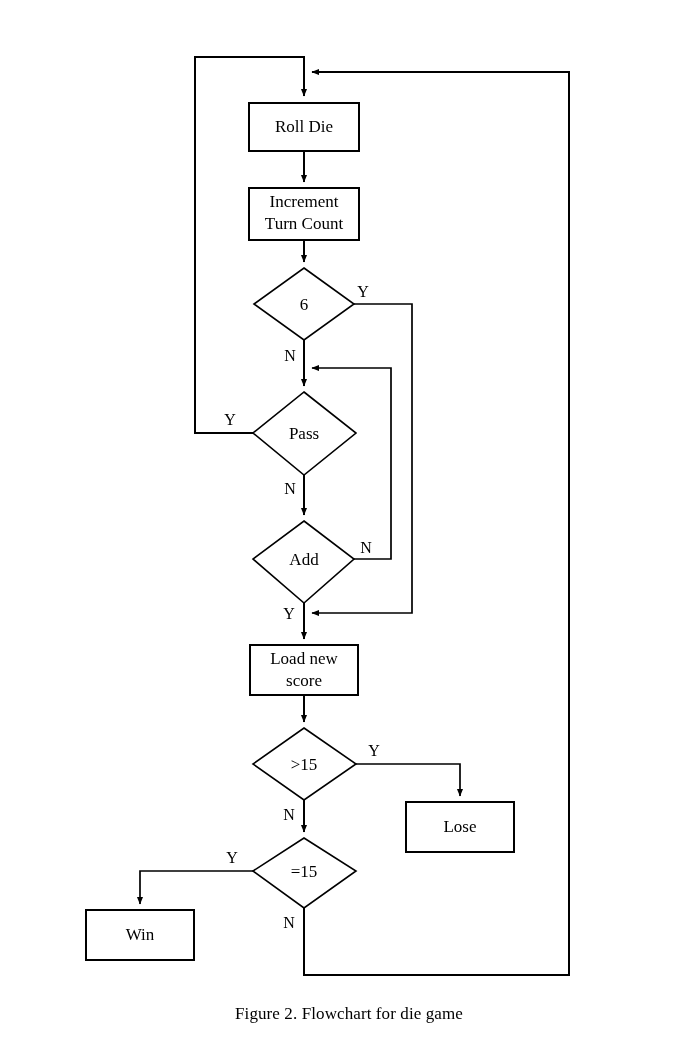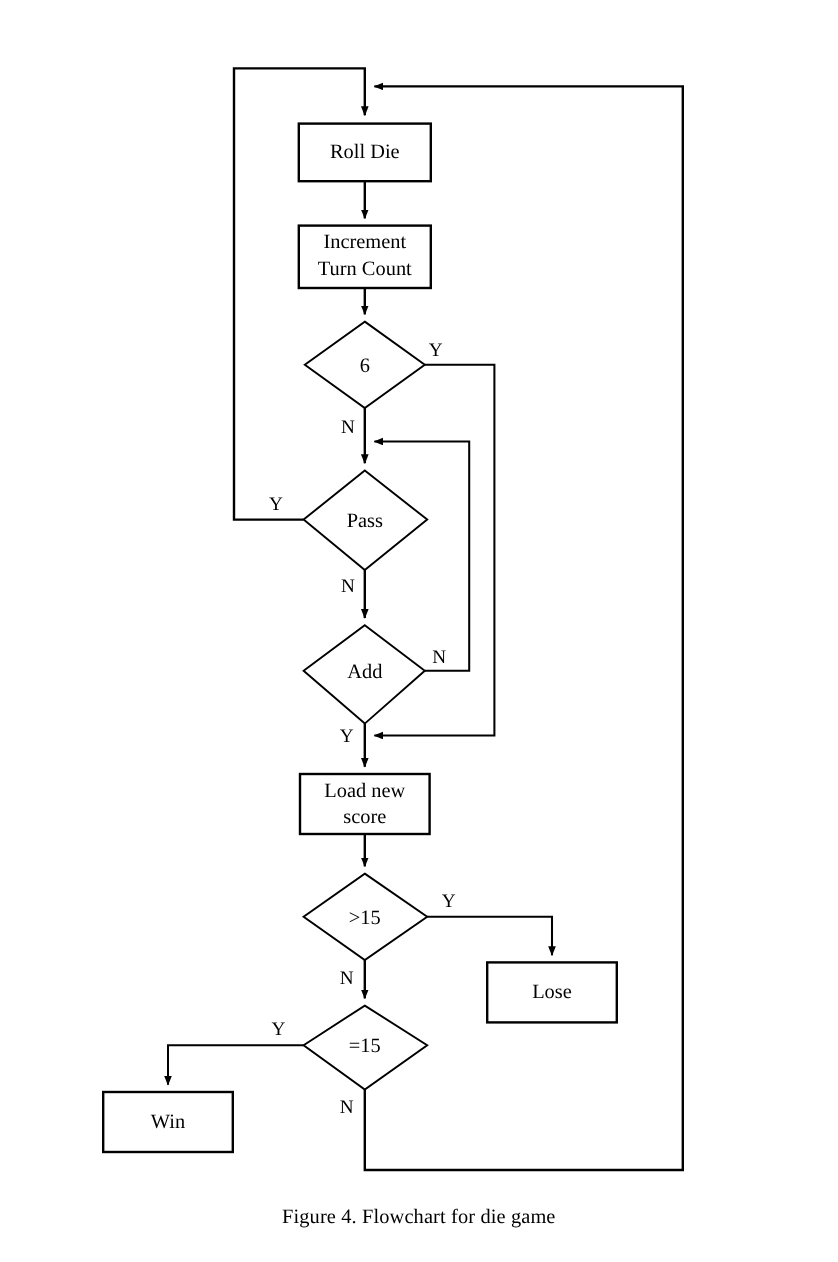--- a/index.html
+++ b/index.html
@@ -151,15 +151,15 @@
     <text class="edge-label" x="289" y="924">N</text>
 
     <rect class="node-box" x="406" y="802" width="108" height="50"></rect>
     <text class="node-label" x="460" y="828">Lose</text>
 
     <rect class="node-box" x="86" y="910" width="108" height="50"></rect>
     <text class="node-label" x="140" y="936">Win</text>
 
   </svg>
 
-  <div class="caption">Figure 4. Flowchart for die game</div>
+  <div class="caption">Figure 2. Flowchart for die game</div>
 
 </div>
 
 </body></html>

